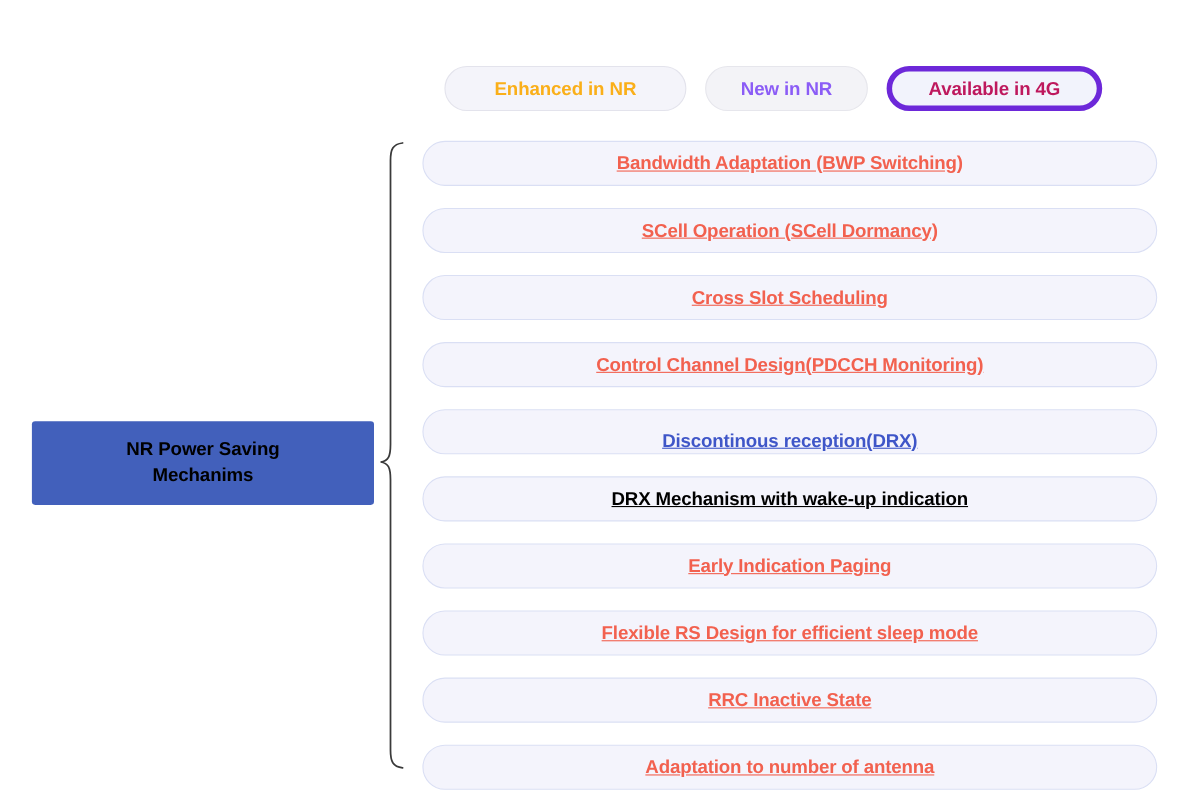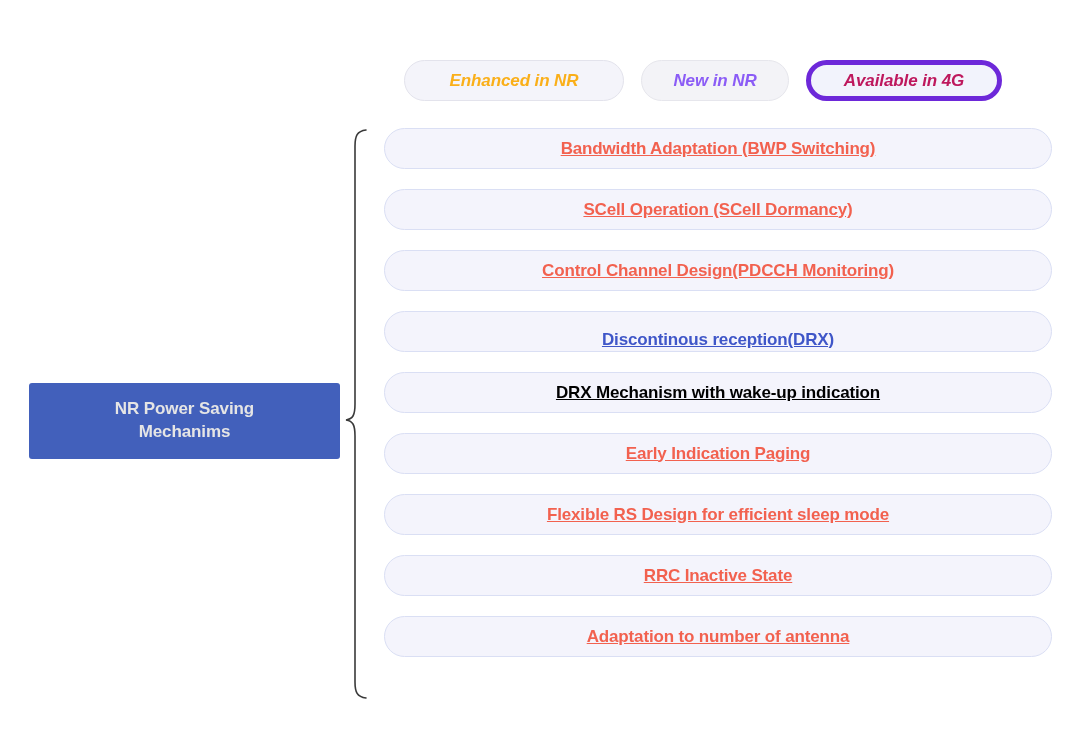--- a/index.html
+++ b/index.html
@@ -34,21 +34,20 @@
     border-radius: 21px;
     display: flex;
     align-items: center;
     justify-content: center;
     padding: 0 22px;
     box-sizing: border-box;
     font-size: 17px;
     font-weight: bold;
     letter-spacing: -0.1px;
     white-space: nowrap;
-    font-style: italic;
   }
   .legend-pill.enhanced {
     background: #f4f4fa;
     border: 1px solid #e3e3ec;
     color: #faaf19;
     min-width: 220px;
   }
   .legend-pill.new {
     background: #f3f3f7;
     border: 1px solid #e6e6ec;
@@ -70,21 +69,21 @@
     width: 311px;
     height: 76px;
     background: #4260bb;
     border-radius: 3px;
     display: flex;
     align-items: center;
     justify-content: center;
     box-sizing: border-box;
   }
   #root-node-label {
-    color: #e5e5e5;
+    color: #000000;
     font-size: 17px;
     font-weight: bold;
     text-align: center;
     line-height: 1.35;
     white-space: pre-line;
     letter-spacing: -0.1px;
   }
 
   
   #brace {
@@ -158,20 +157,23 @@
   </svg>
 
   <div id="items">
     <div class="item-pill">
       <span class="item-label cat-new">Bandwidth Adaptation (BWP Switching)</span>
     </div>
     <div class="item-pill">
       <span class="item-label cat-new">SCell Operation (SCell Dormancy)</span>
     </div>
     <div class="item-pill">
+      <span class="item-label cat-new">Cross Slot Scheduling</span>
+    </div>
+    <div class="item-pill">
       <span class="item-label cat-new">Control Channel Design(PDCCH Monitoring)</span>
     </div>
     <div class="item-pill">
       <span class="item-label cat-available">Discontinous reception(DRX)</span>
     </div>
     <div class="item-pill">
       <span class="item-label cat-enhanced">DRX Mechanism with wake-up indication</span>
     </div>
     <div class="item-pill">
       <span class="item-label cat-new">Early Indication Paging</span>

